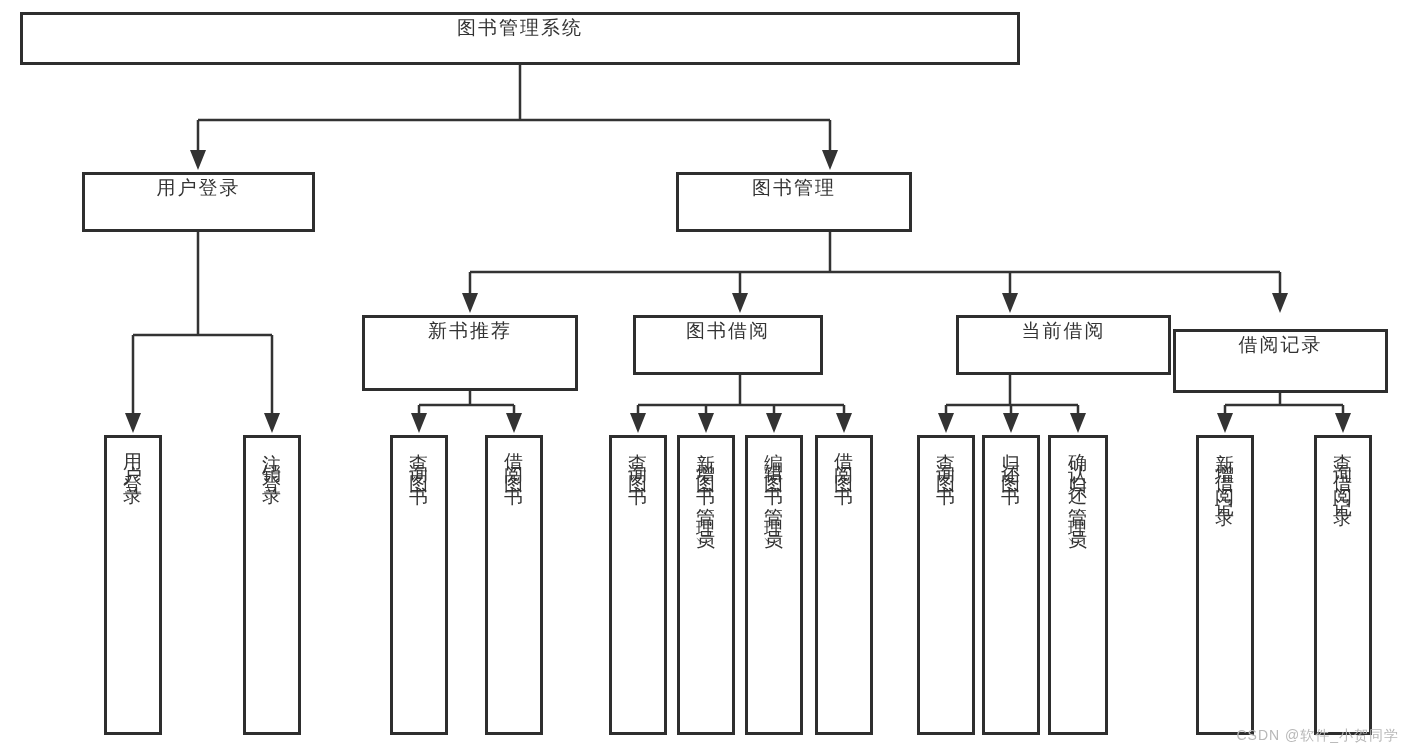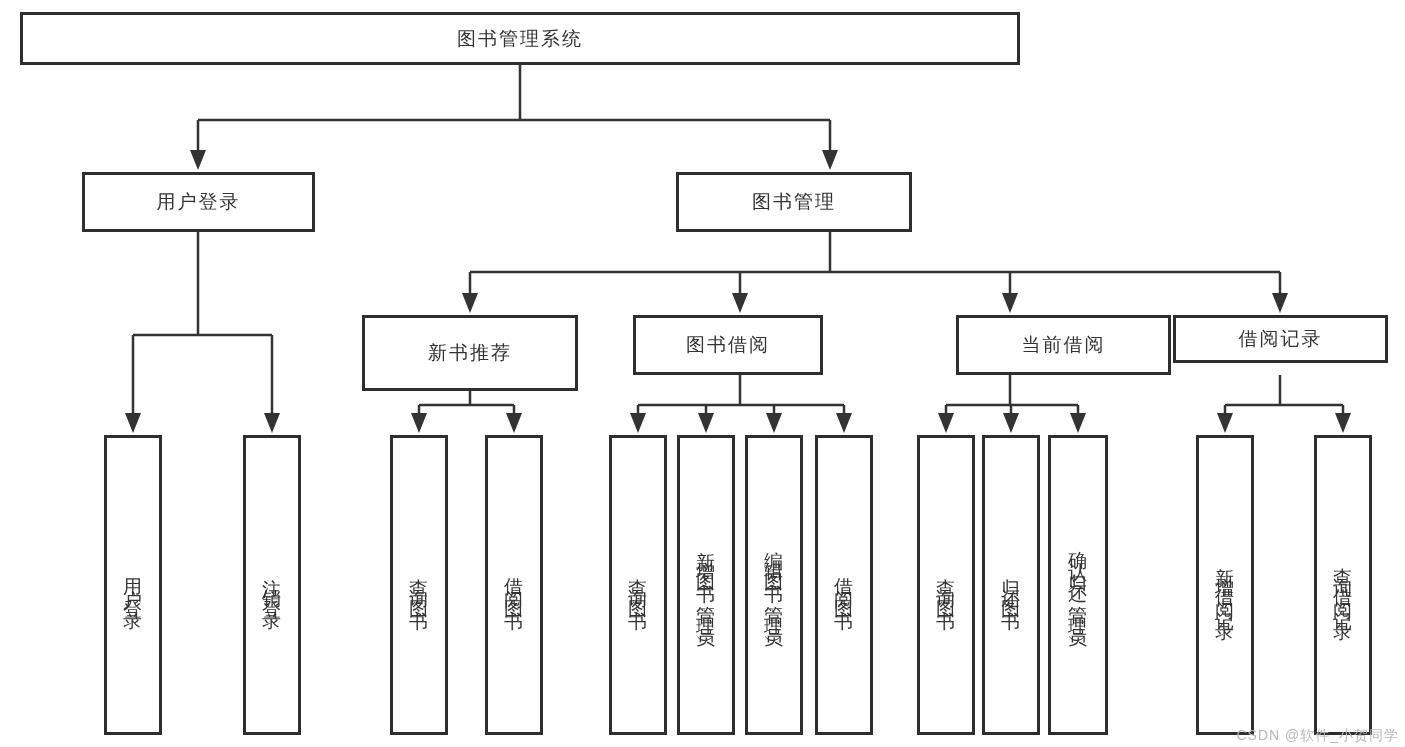--- a/index.html
+++ b/index.html
@@ -31,21 +31,20 @@
   svg.connectors .arrows{
     fill:var(--line);
     stroke:none;
   }
   .node{
     position:absolute;
     box-sizing:border-box;
     border:3px solid var(--box-border);
     background:#ffffff;
     display:flex;
-    align-items:center;
     justify-content:center;
     color:var(--text);
   }
   .node span{
     font-size:19px;
     letter-spacing:2px;
     white-space:nowrap;
     color:var(--text);
   }
   .leaf{
@@ -126,21 +125,21 @@
 
   <div class="node" style="left:362px;top:315px;width:216px;height:76px">
     <span>新书推荐</span>
   </div>
   <div class="node" style="left:633px;top:315px;width:190px;height:60px">
     <span>图书借阅</span>
   </div>
   <div class="node" style="left:956px;top:315px;width:215px;height:60px">
     <span>当前借阅</span>
   </div>
-  <div class="node" style="left:1173px;top:315px;width:215px;height:48px">
+  <div class="node" style="left:1173px;top:329px;width:215px;height:64px">
     <span>借阅记录</span>
   </div>
 
   <div class="node leaf" style="left:104px">
     <span>用户登录</span>
   </div>
   <div class="node leaf" style="left:243px">
     <span>注销登录</span>
   </div>
 

